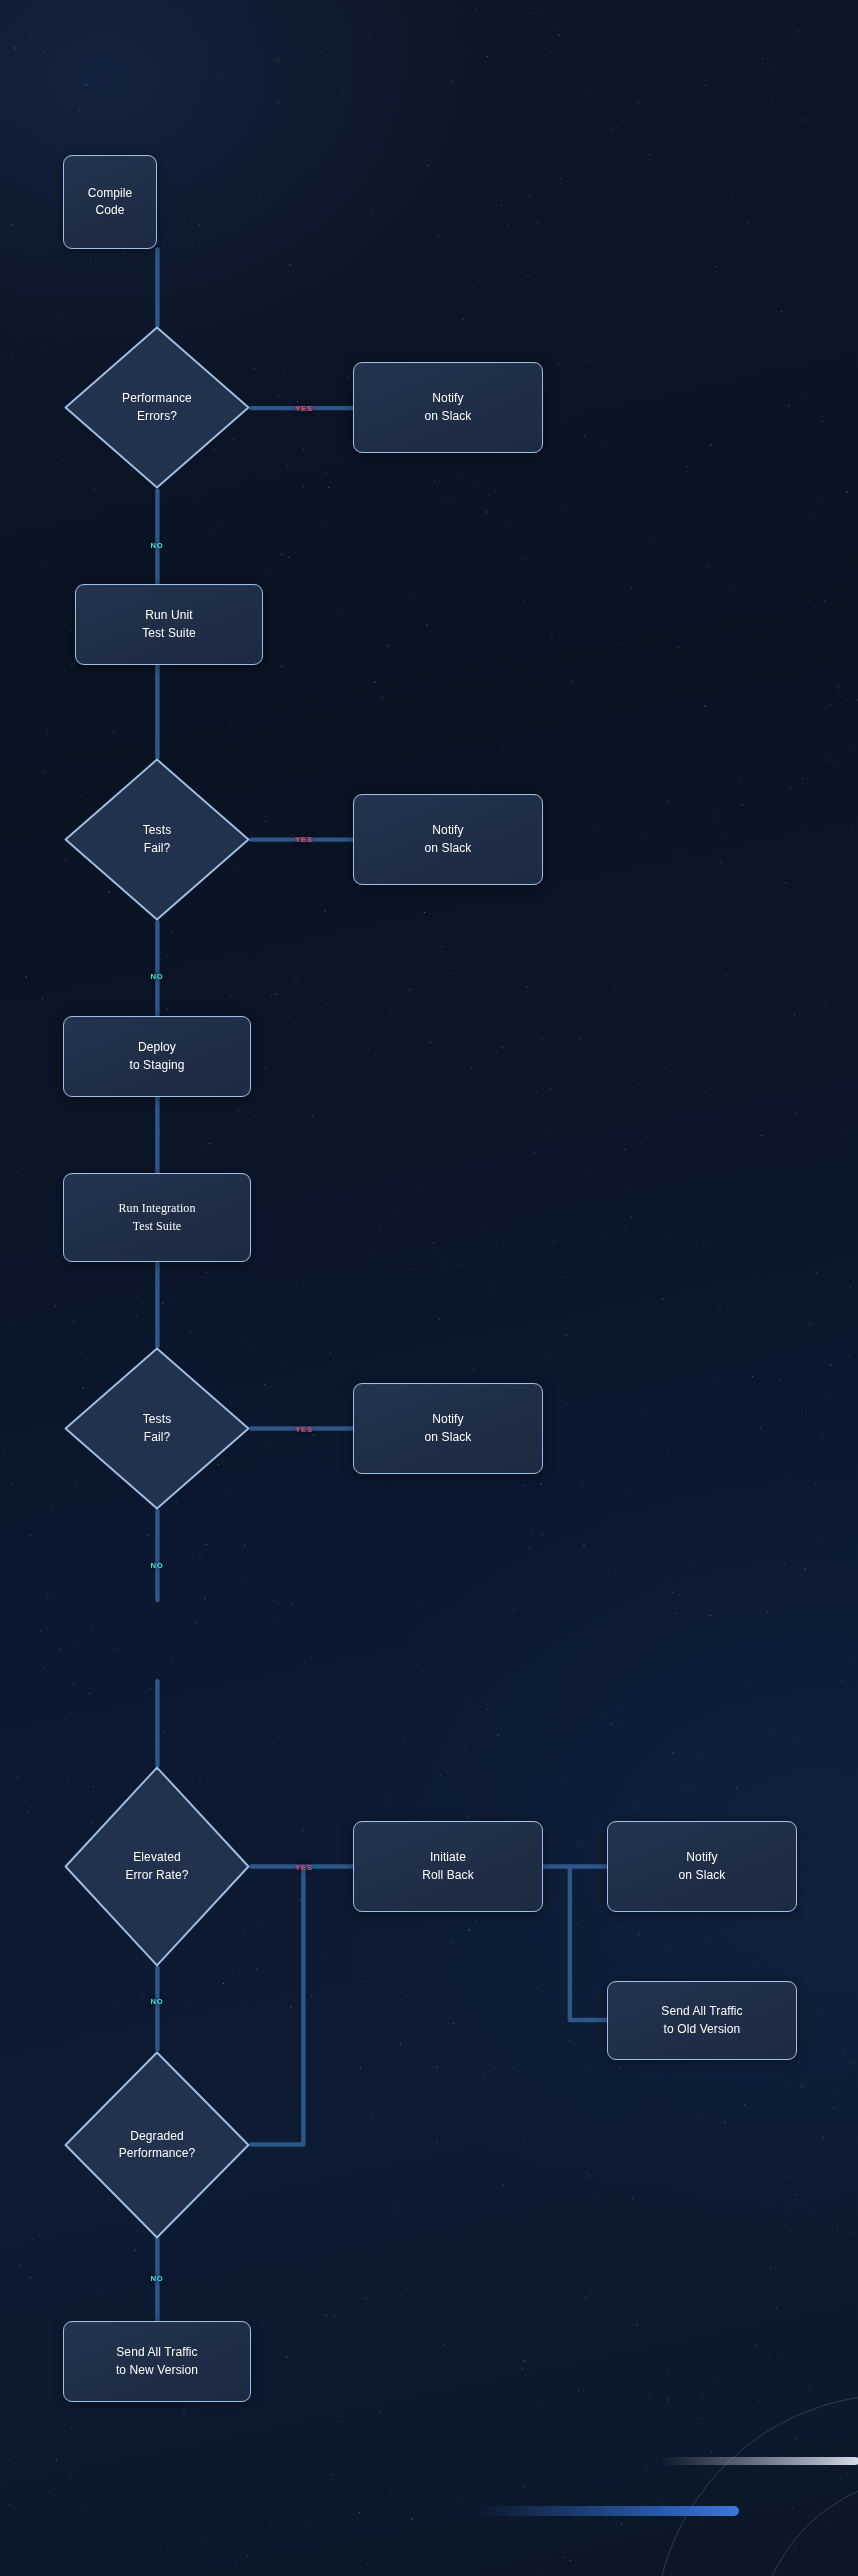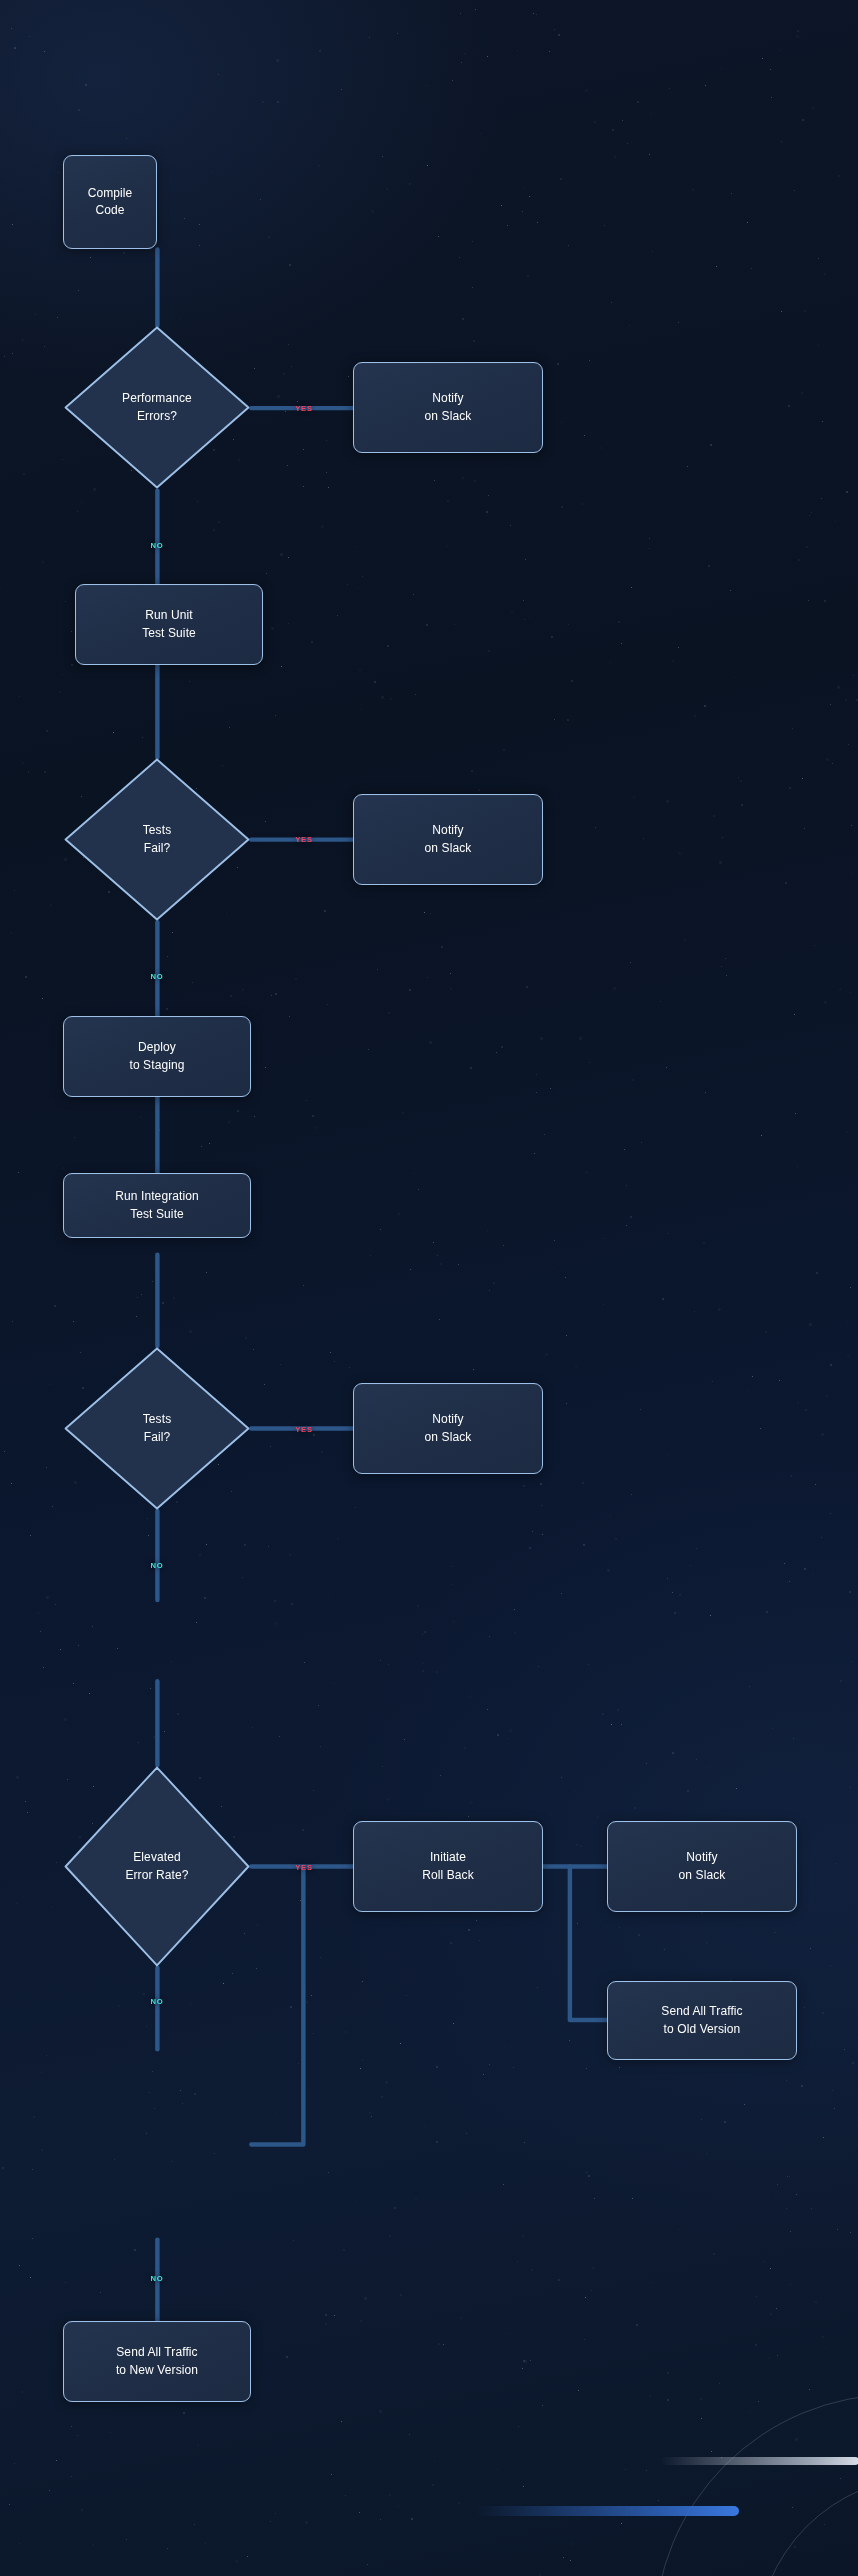--- a/index.html
+++ b/index.html
@@ -1110,21 +1110,21 @@
   <div class="node process" style="left:353px; top:794px; width:190px; height:91px;">
     <span class="nlabel">Notify
 on Slack</span>
   </div>
 
   <div class="node process" style="left:63px; top:1016px; width:188px; height:81px;">
     <span class="nlabel">Deploy
 to Staging</span>
   </div>
 
-  <div class="node process" style="left:63px; top:1173px; width:188px; height:65px;">
+  <div class="node process" style="left:63px; top:1173px; width:188px; height:89px;font-family:Liberation Serif, serif;">
     <span class="nlabel">Run Integration
 Test Suite</span>
   </div>
 
   <div class="node decision" style="left:63px; top:1346px; width:188px; height:165px;">
     <svg class="diamond-svg" viewBox="0 0 296 260" preserveAspectRatio="none">
       <polygon points="148,4 292,130 148,256 4,130" fill="#22324c" stroke="#9dc0e8" stroke-width="3" stroke-linejoin="round"></polygon>
     </svg>
     <span class="dlabel nlabel">Tests
 Fail?</span>
@@ -1152,20 +1152,27 @@
   <div class="node process" style="left:607px; top:1821px; width:190px; height:91px;">
     <span class="nlabel">Notify
 on Slack</span>
   </div>
 
   <div class="node process" style="left:607px; top:1981px; width:190px; height:79px;">
     <span class="nlabel">Send All Traffic
 to Old Version</span>
   </div>
 
+  <div class="node decision" style="left:63px; top:2050px; width:188px; height:190px;">
+    <svg class="diamond-svg" viewBox="0 0 296 300" preserveAspectRatio="none">
+      <polygon points="148,4 292,150 148,296 4,150" fill="#22324c" stroke="#9dc0e8" stroke-width="3" stroke-linejoin="round"></polygon>
+    </svg>
+    <span class="dlabel nlabel">Degraded
+Performance?</span>
+  </div>
 
   <div class="node process" style="left:63px; top:2321px; width:188px; height:81px;">
     <span class="nlabel">Send All Traffic
 to New Version</span>
   </div>
 
   <span class="elabel yes" style="left:304px; top:408px;">YES</span>
   <span class="elabel no" style="left:157px; top:545px;">NO</span>
   <span class="elabel yes" style="left:304px; top:839px;">YES</span>
   <span class="elabel no" style="left:157px; top:976px;">NO</span>

